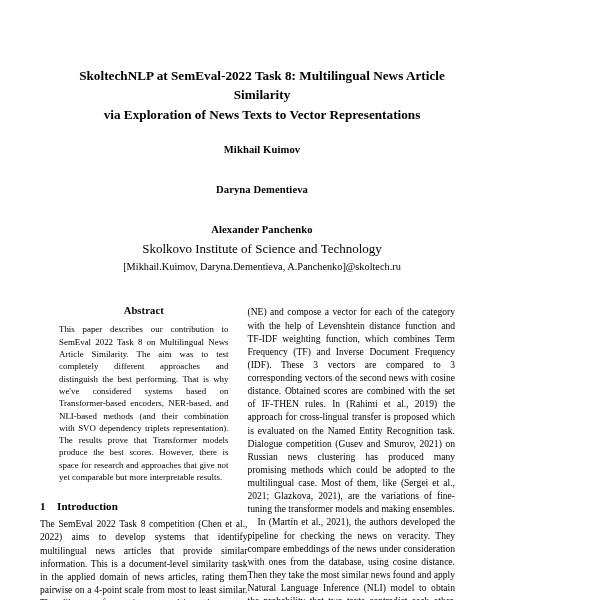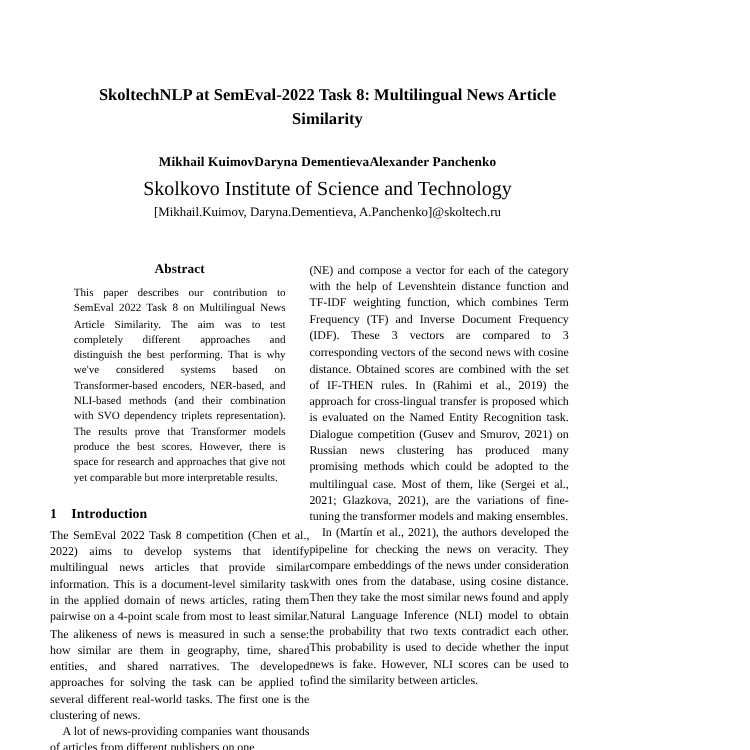--- a/index.html
+++ b/index.html
@@ -45,26 +45,28 @@
     margin-top: 19px;
     text-align: center;
   }
   .author-row {
     font-size: 10.6px;
     font-weight: bold;
     letter-spacing: 0.1px;
     line-height: 1.35;
     display: flex;
     justify-content: center;
+    gap: 26px;
+    flex-direction: column;
   }
   .author-name {
     white-space: nowrap;
   }
   .affiliation {
-    font-size: 16px;
+    font-size: 13px;
     line-height: 1.45;
     margin-top: 2px;
   }
   .emails {
     font-size: 10.3px;
     line-height: 1.45;
     margin-top: 1px;
   }
 
   
@@ -141,20 +143,21 @@
   }
 </style>
 </head>
 <body>
 
 <div class="page">
 
   <div class="title-block">
     <h1 class="paper-title">
       <span class="title-line">SkoltechNLP at SemEval-2022 Task 8: Multilingual News Article Similarity</span>
+      <span class="title-line">via Exploration of News Texts to Vector Representations</span>
     </h1>
   </div>
 
   <div class="authors-block">
     <div class="author-row">
       <span class="author-name">Mikhail Kuimov</span>
       <span class="author-name">Daryna Dementieva</span>
       <span class="author-name">Alexander Panchenko</span>
     </div>
     <div class="affiliation">Skolkovo Institute of Science and Technology</div>

